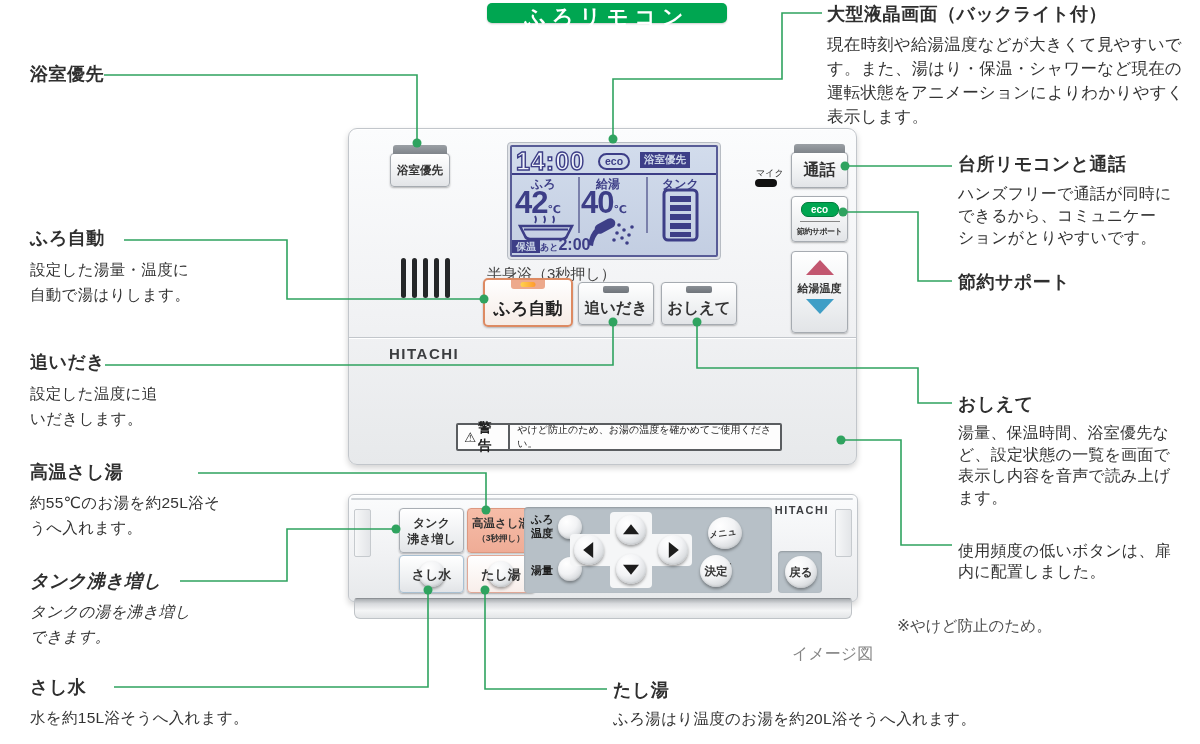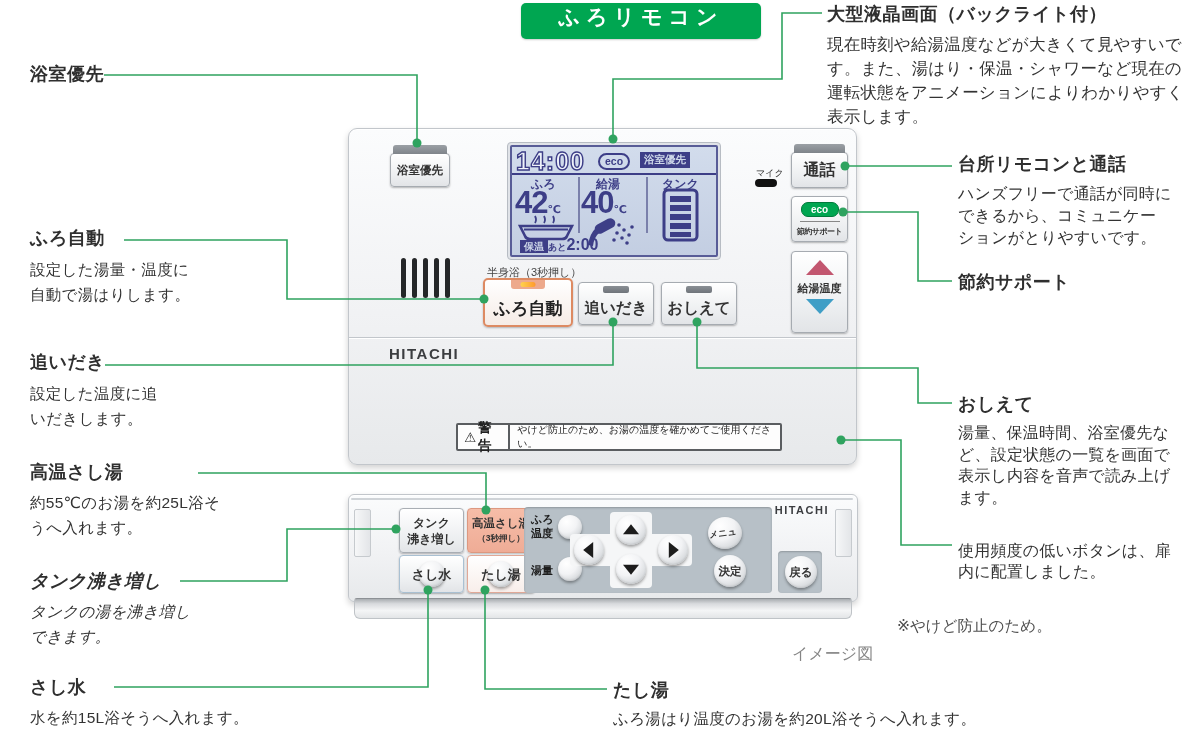--- a/index.html
+++ b/index.html
@@ -36,35 +36,35 @@
        background:linear-gradient(180deg,#d2dcec,#c3cee2);color:#3d3e87;overflow:hidden;}
   .lcd-time{font-size:25px;font-weight:bold;color:#eef2fa;-webkit-text-stroke:1.4px #3d3e87;
             text-shadow:0 0 1px #3d3e87;letter-spacing:1px;}
   .lcd-eco{border:2px solid #3d3e87;border-radius:9px;font-size:10.5px;font-weight:bold;
            padding:0 5px;line-height:13px;color:#3d3e87;}
   .lcd-badge{background:#3d3e87;color:#ccd6e8;font-size:10.5px;font-weight:bold;padding:1px 4px;}
   .lcd-label{font-size:12px;font-weight:bold;}
   .lcd-temp{font-size:31px;font-weight:800;letter-spacing:-1px;}
   .lcd-deg{font-size:11px;font-weight:bold;}
   .hitachi{font-weight:bold;color:#3b3d40;letter-spacing:1.5px;}
-  .small-note{font-size:11px;color:#444;}
+  .small-note{font-size:15px;color:#444;}
   .warn-box{display:flex;align-items:stretch;border:2px solid #5a5d60;background:#fdfdfd;border-radius:2px;}
   .warn-label{display:flex;align-items:center;justify-content:center;font-weight:bold;font-size:13.5px;
               padding:0 6px;border-right:2px solid #5a5d60;color:#222;}
   .warn-text{display:flex;align-items:center;font-size:10px;color:#222;padding:0 7px;letter-spacing:0;}
   .tab{background:linear-gradient(90deg,#f6f7f8,#e3e5e8);border:1px solid #c6cace;border-radius:2px;}
   .flap{background:linear-gradient(180deg,#a9adb1 0%,#d8dadd 25%,#f4f5f6 60%,#e3e5e7 100%);
         border:1px solid #bfc3c7;border-top:1px solid #8d9195;border-radius:3px 3px 6px 6px;}
 </style>
 </head>
 <body>
 
 <div id="page">
 
-  <div class="abs banner" style="left:521px;top:3px;width:240px;height:36px;">ふろリモコン</div>
+  <div class="abs banner" style="left:487px;top:3px;width:240px;height:20px;text-decoration:underline;">ふろリモコン</div>
 
   <div class="abs" style="left:30px;top:62px;width:250px;">
     <div class="ann-title">浴室優先</div>
   </div>
 
   <div class="abs" style="left:30px;top:226px;width:200px;">
     <div class="ann-title">ふろ自動</div>
     <div class="ann-body" style="margin-top:7px;width:165px;">設定した湯量・温度に自動で湯はりします。</div>
   </div>
 
@@ -169,21 +169,21 @@
           <rect x="4" y="3" width="33" height="50" rx="4" fill="none" stroke="#3d3e87" stroke-width="3"></rect>
           <g fill="#3d3e87">
             <rect x="10" y="9" width="21" height="6"></rect>
             <rect x="10" y="18" width="21" height="6"></rect>
             <rect x="10" y="27" width="21" height="6"></rect>
             <rect x="10" y="36" width="21" height="6"></rect>
             <rect x="10" y="45" width="21" height="5"></rect>
           </g>
         </svg>
 
-        <div class="abs" style="left:8px;top:89px;white-space:nowrap;text-align:center;">
+        <div class="abs" style="left:0;top:89px;white-space:nowrap;text-align:center;">
           <span class="lcd-badge" style="font-size:10px;">保温</span><span style="font-size:9px;font-weight:bold;">あと</span><span style="font-size:16px;font-weight:800;">2:00</span>
         </div>
       </div>
     </div>
 
     <div class="abs" style="left:52px;top:129px;display:flex;gap:6px;">
       <div style="width:5px;height:40px;background:#242628;border-radius:3px;"></div>
       <div style="width:5px;height:40px;background:#242628;border-radius:3px;"></div>
       <div style="width:5px;height:40px;background:#242628;border-radius:3px;"></div>
       <div style="width:5px;height:40px;background:#242628;border-radius:3px;"></div>
@@ -297,21 +297,21 @@
       <div class="ball" style="left:50px;top:28px;width:30px;height:30px;">
         <div class="tri" style="position:absolute;left:50%;top:50%;transform:translate(-58%,-50%);border-top:8px solid transparent;border-bottom:8px solid transparent;border-right:10px solid #1c1c1c;"></div>
       </div>
       <div class="ball" style="left:134px;top:28px;width:30px;height:30px;">
         <div class="tri" style="position:absolute;left:50%;top:50%;transform:translate(-42%,-50%);border-top:8px solid transparent;border-bottom:8px solid transparent;border-left:10px solid #1c1c1c;"></div>
       </div>
 
       <div class="ball" style="left:184px;top:10px;width:34px;height:32px;">
         <div style="font-size:9px;font-weight:bold;line-height:32px;text-align:center;transform:rotate(-8deg);">メニュー</div>
       </div>
-      <div class="ball" style="left:190px;top:48px;width:32px;height:32px;">
+      <div class="ball" style="left:176px;top:48px;width:32px;height:32px;">
         <div style="font-size:11.5px;font-weight:bold;line-height:32px;text-align:center;">決定</div>
       </div>
     </div>
 
     <div class="gpanel" style="left:429px;top:56px;width:44px;height:42px;">
       <div class="ball" style="left:7px;top:5px;width:32px;height:32px;">
         <div style="font-size:11.5px;font-weight:bold;line-height:32px;text-align:center;">戻る</div>
       </div>
     </div>
   </div>

